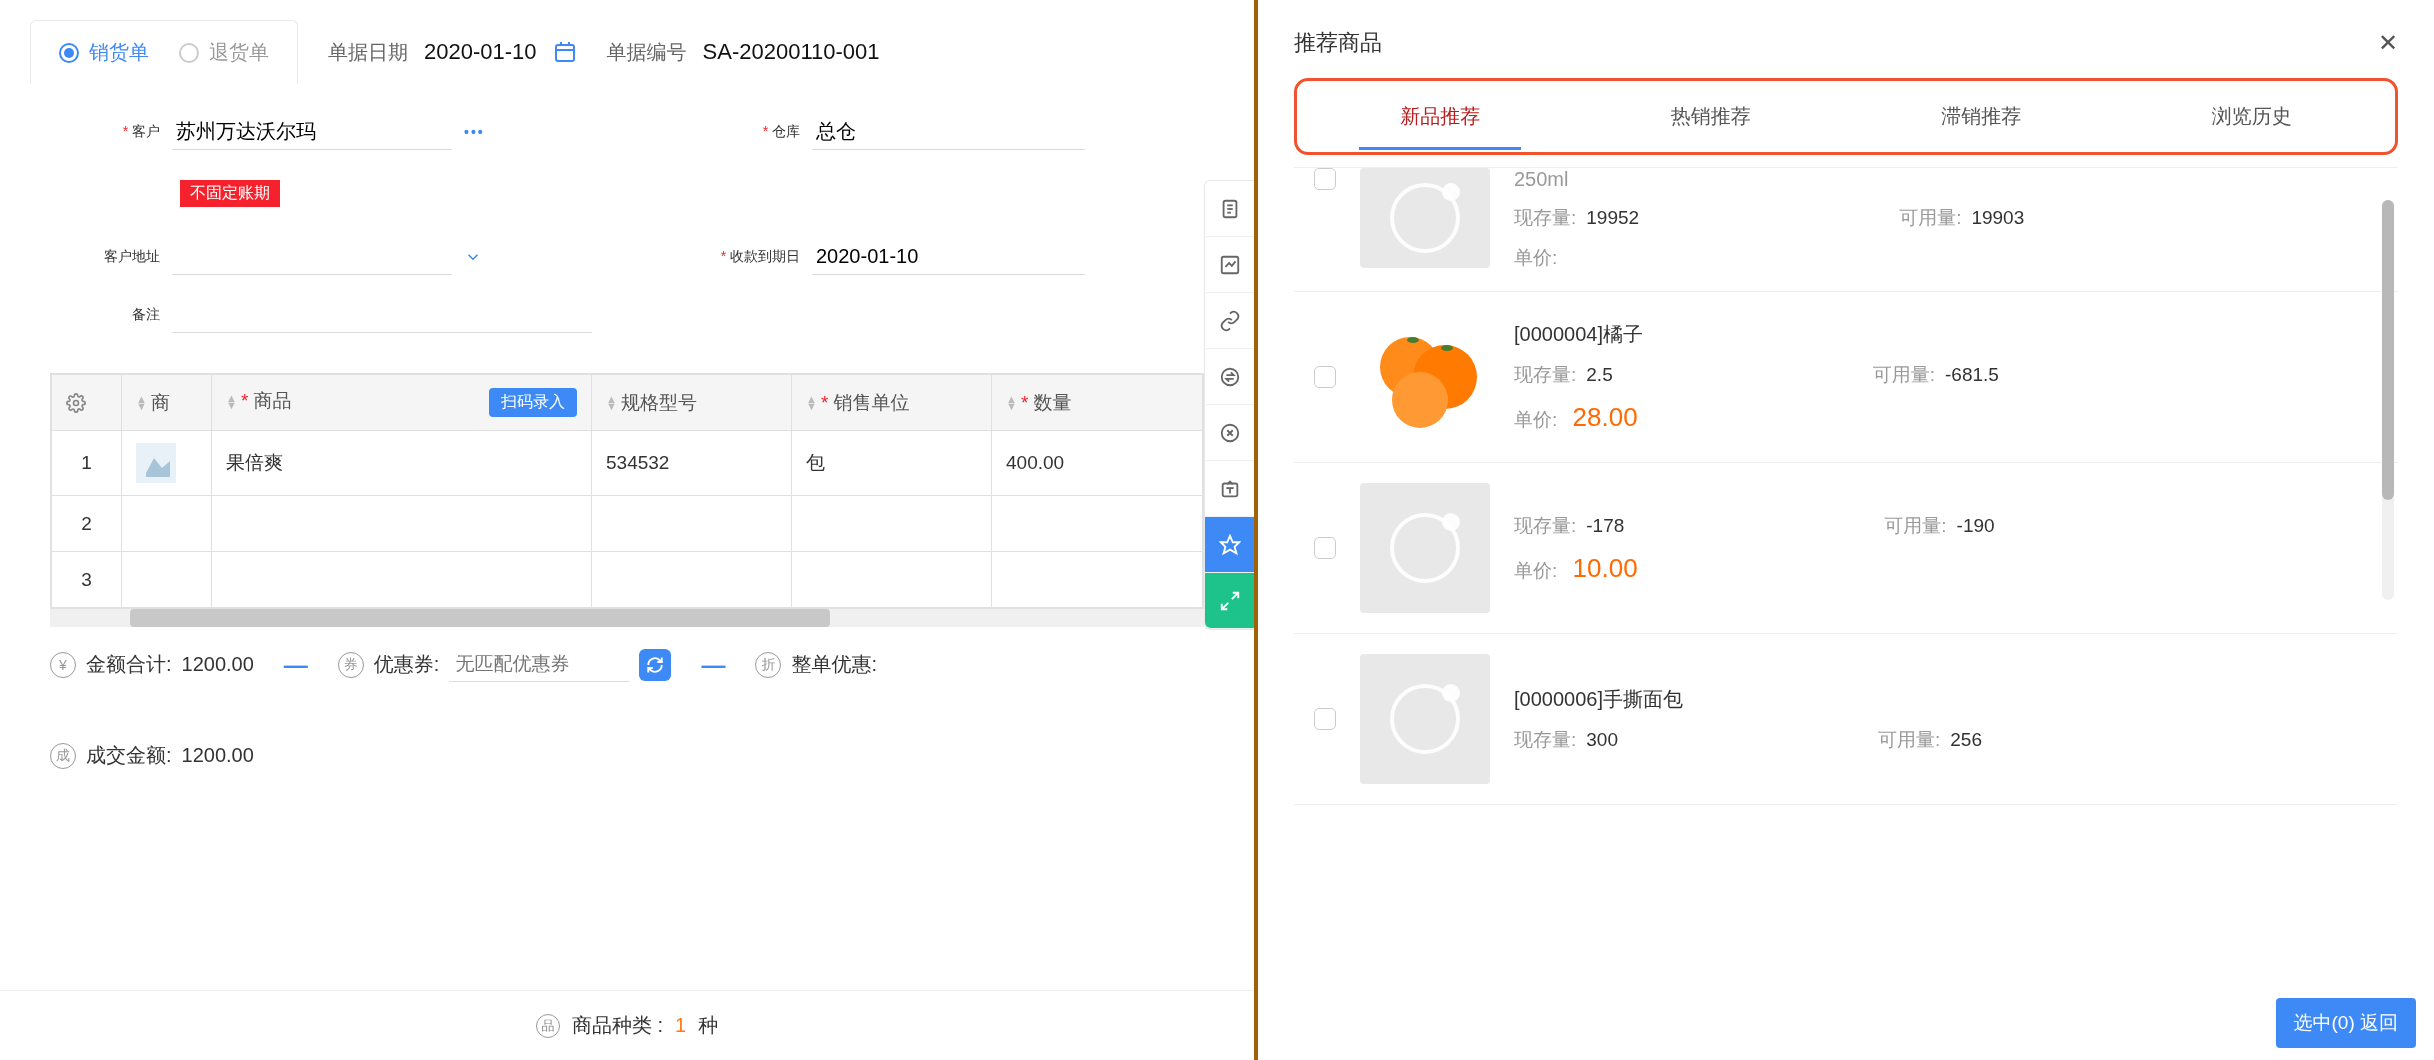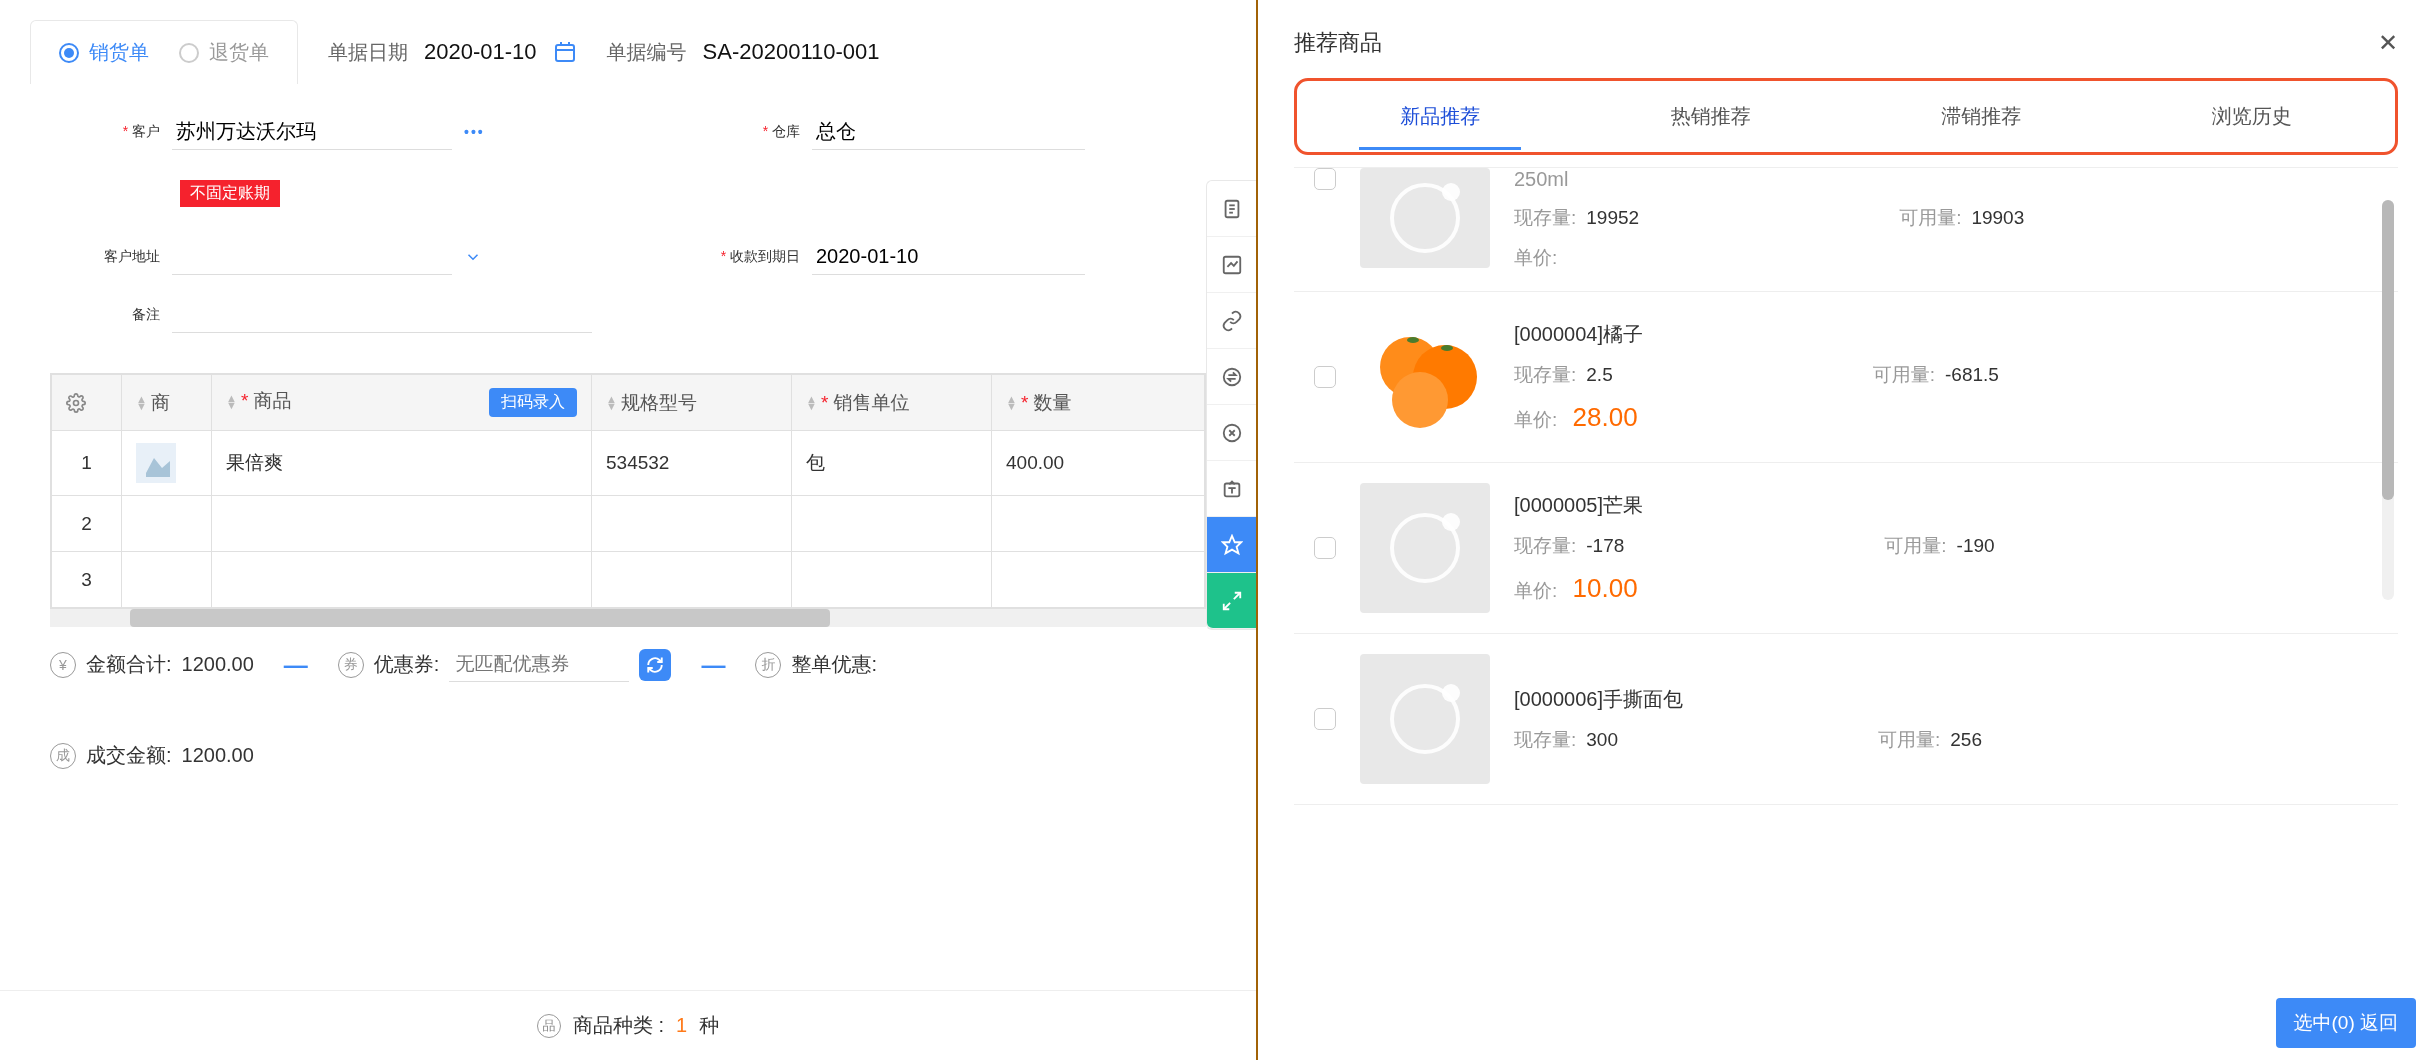--- a/index.html
+++ b/index.html
@@ -1,18 +1,18 @@
 <!DOCTYPE html>
 <html><head>
 <meta charset="utf-8">
 <style>
 * { box-sizing: border-box; margin: 0; padding: 0; }
 body { font-family: -apple-system, "Helvetica Neue", Arial, sans-serif; font-size: 14px; color: #333; background: #fff; }
 .app { display: flex; width: 2434px; height: 1060px; }
-.left-panel { flex: 0 0 1258px; position: relative; border-right: 2px solid #a16207; }
+.left-panel { flex: 0 0 1258px; position: relative; border-right: 4px solid #a16207; }
 .right-panel { flex: 1; position: relative; }
 
 
 .header-row { display: flex; align-items: center; padding: 20px 30px 0; gap: 30px; }
 .radio-tabs { display: flex; gap: 30px; background: #fff; border: 1px solid #e8e8e8; border-bottom: none; padding: 18px 28px; border-radius: 6px 6px 0 0; }
 .radio-opt { display: flex; align-items: center; gap: 10px; cursor: pointer; font-size: 20px; }
 .radio-circle { width: 20px; height: 20px; border-radius: 50%; border: 2px solid #ccc; display: inline-flex; align-items: center; justify-content: center; }
 .radio-circle.active { border-color: #3d8af7; }
 .radio-circle.active::after { content: ""; width: 10px; height: 10px; background: #3d8af7; border-radius: 50%; }
 .radio-opt.active { color: #3d8af7; }
@@ -63,21 +63,21 @@
 .footer { position: absolute; bottom: 0; left: 0; right: 0; height: 70px; display: flex; align-items: center; justify-content: center; gap: 12px; font-size: 20px; border-top: 1px solid #eee; }
 .orange { color: #ff7a1a; }
 .circ-icon2 { width: 24px; height: 24px; border: 1.5px solid #999; border-radius: 50%; display: inline-flex; align-items: center; justify-content: center; font-size: 13px; color: #888; }
 
 
 .rp-header { display: flex; align-items: center; justify-content: space-between; padding: 28px 36px 20px; font-size: 22px; }
 .close-x { font-size: 24px; cursor: pointer; color: #555; }
 .rp-tabs-wrap { margin: 0 36px 12px; border: 3px solid #f0532d; border-radius: 14px; padding: 4px 8px; }
 .rp-tabs { display: flex; }
 .rp-tab { flex: 1; text-align: center; padding: 18px 0; font-size: 20px; cursor: pointer; color: #555; position: relative; }
-.rp-tab.active { color: #1d4ed8; }
+.rp-tab.active { color: #b91c1c; }
 .rp-tab.active::after { content: ""; position: absolute; bottom: -2px; left: 20%; width: 60%; height: 3px; background: #3d8af7; }
 
 .rp-list { margin: 0 36px; border-top: 1px solid #eee; height: 780px; overflow: hidden; position: relative; }
 .prod-row { display: flex; align-items: center; padding: 20px 10px; border-bottom: 1px solid #eee; gap: 24px; }
 .chk { width: 22px; height: 22px; border: 1.5px solid #ccc; border-radius: 5px; cursor: pointer; flex-shrink: 0; margin-left: 10px; }
 .pimg { width: 130px; height: 130px; background: #e8e8e8; border-radius: 4px; display: flex; align-items: center; justify-content: center; flex-shrink: 0; }
 .pimg.orange-fruit { background: #fff; }
 .pinfo { flex: 1; display: flex; flex-direction: column; gap: 14px; }
 .pname { font-size: 20px; color: #333; }
 .pstats { display: flex; gap: 260px; font-size: 19px; }
@@ -372,21 +372,20 @@
           <div class="pprice"><span class="stat-label">单价:</span> <span class="price-val">28.00</span></div>
         </div>
       </div>
 
       <div class="prod-row">
         <span class="chk"></span>
         <div class="pimg">
             <div class="placeholder-glyph"></div>
           </div>
         <div class="pinfo">
-          <div class="pname">[0000005]芒果</div>
           <div class="pstats">
             <span><span class="stat-label">现存量:</span><span>-178</span></span>
             <span><span class="stat-label">可用量:</span><span>-190</span></span>
           </div>
           <div class="pprice"><span class="stat-label">单价:</span> <span class="price-val">10.00</span></div>
         </div>
       </div>
 
       <div class="prod-row">
         <span class="chk"></span>

